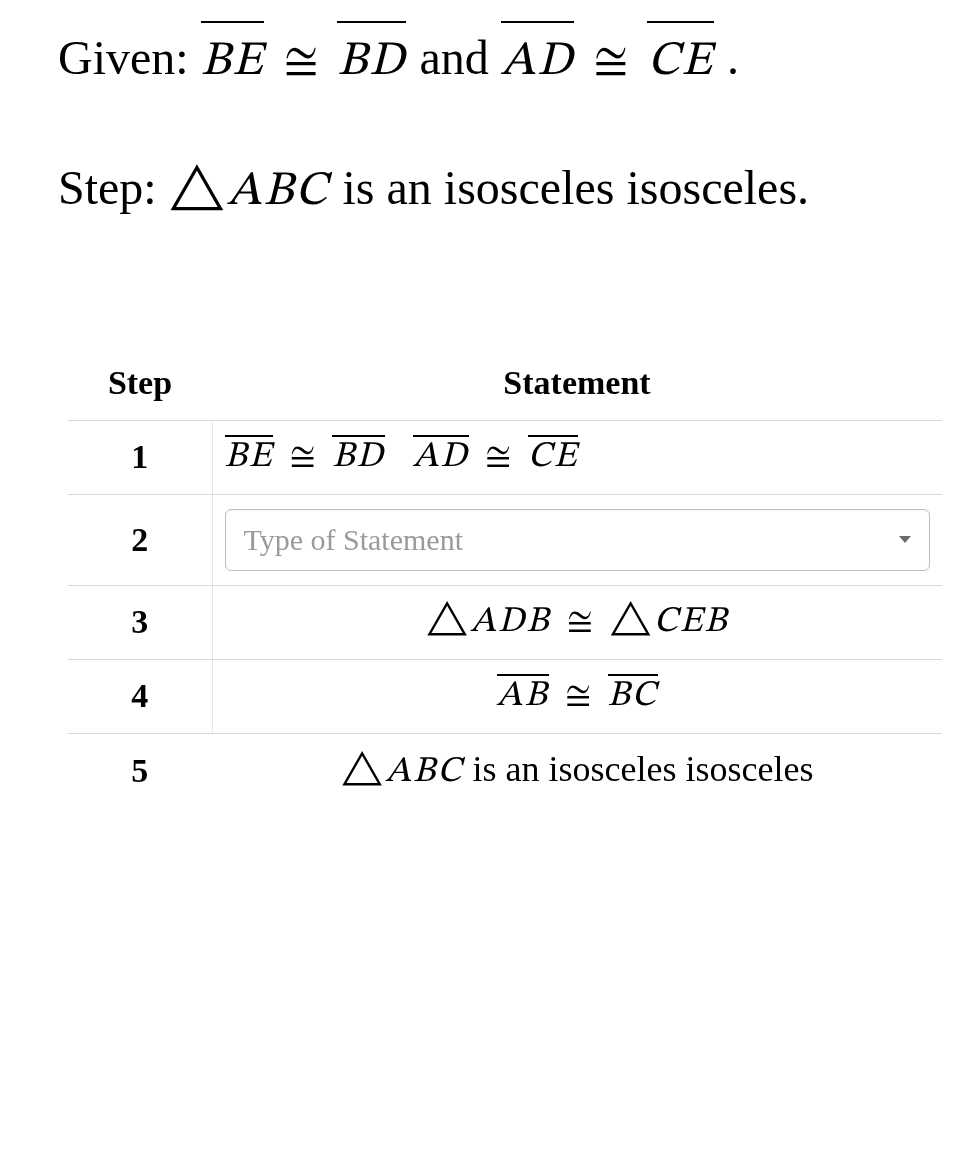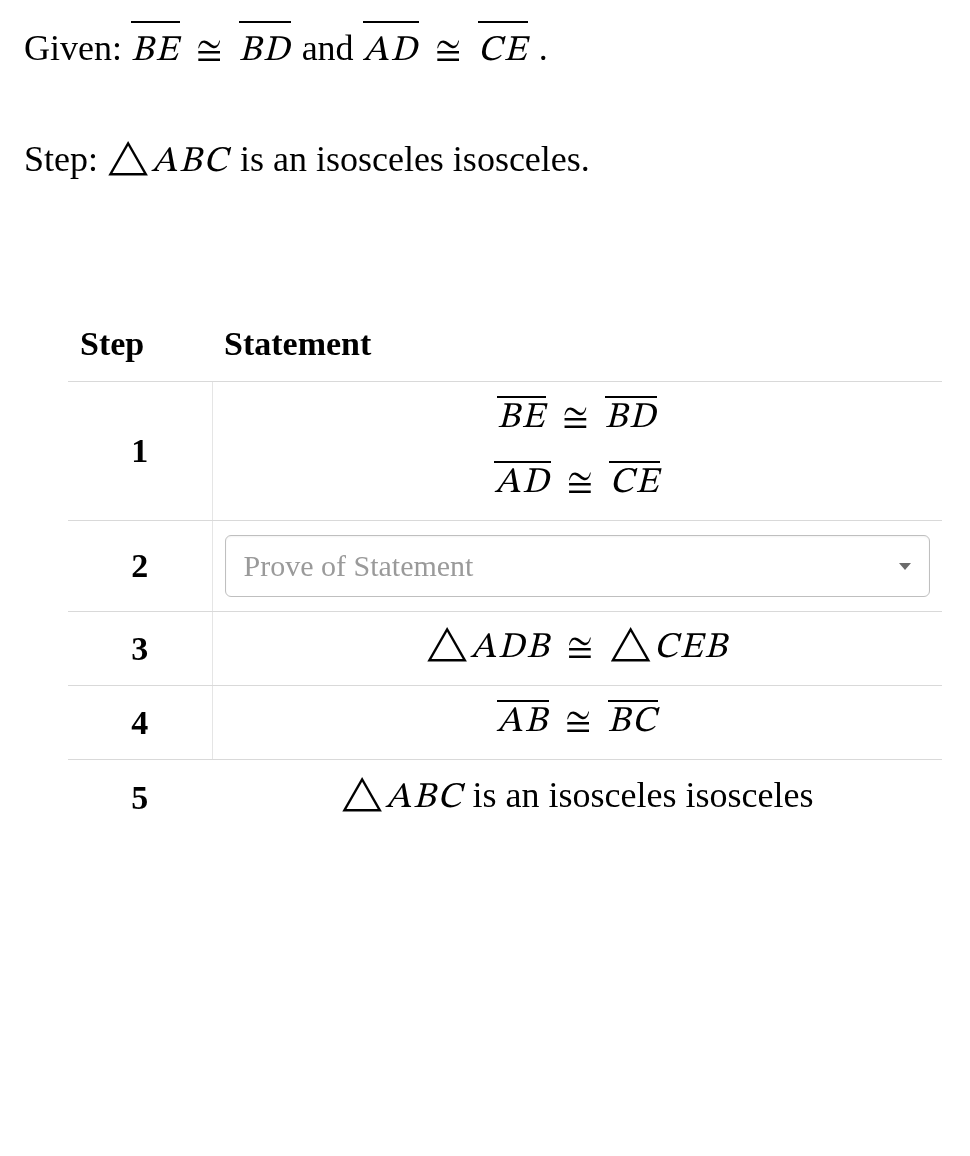--- a/index.html
+++ b/index.html
@@ -8,22 +8,23 @@
     width: 970px;
     background: #ffffff;
     font-family: Georgia, "Times New Roman", serif;
     color: #000;
   }
   .page {
     padding: 20px 24px 0 24px;
     box-sizing: border-box;
   }
   .problem-text {
-    font-size: 36px;
+    font-size: 48px;
     line-height: 1.6;
+    margin-left: 34px;
   }
   .given-line {
     margin-bottom: 50px;
   }
   .prove-line {
     margin-bottom: 120px;
   }
   .math {
     font-family: "STIX Two Math", "Cambria Math", "Times New Roman", Georgia, serif;
     font-style: italic;
@@ -61,21 +62,21 @@
     margin: 0 0 0 44px;
     width: 874px;
     border-collapse: collapse;
     font-size: 34px;
   }
   .proof-table th {
     font-family: Georgia, "Times New Roman", serif;
     font-weight: bold;
     padding: 14px 12px 18px 12px;
     border-bottom: 1px solid #d9d9d9;
-    text-align: left;
+    text-align: center;
   }
   .proof-table th.step-col {
     width: 120px;
   }
   .proof-table td {
     border-bottom: 1px solid #d9d9d9;
     padding: 14px 12px;
     vertical-align: middle;
   }
   .proof-table td.step-cell {
@@ -97,22 +98,22 @@
     font-family: "STIX Two Math", "Cambria Math", "Times New Roman", Georgia, serif;
     font-style: italic;
     font-size: 36px;
     letter-spacing: 2px;
   }
   .stmt-math .seg::before {
     top: 0px;
   }
   .multi-stmt {
     display: flex;
-    flex-direction: column;
-    gap: 20px;
+    flex-direction: row;
+    gap: 28px;
     align-items: center;
   }
   .plain-part {
     font-style: normal;
     font-family: Georgia, "Times New Roman", serif;
     letter-spacing: 0;
   }
 
   
   .dropdown {
@@ -195,21 +196,21 @@
               <span class="seg">CE</span>
             </div>
           </div>
         </td>
       </tr>
 
       <tr>
         <td class="step-cell">2</td>
         <td class="stmt-cell dropdown-cell">
           <div class="dropdown">
-            <span class="dropdown-placeholder">Prove of Statement</span>
+            <span class="dropdown-placeholder">Type of Statement</span>
             <span class="dropdown-caret"></span>
           </div>
         </td>
       </tr>
 
       <tr>
         <td class="step-cell">3</td>
         <td class="stmt-cell">
           <span class="stmt-math">
             <span class="tri">△</span><span>ADB</span>

